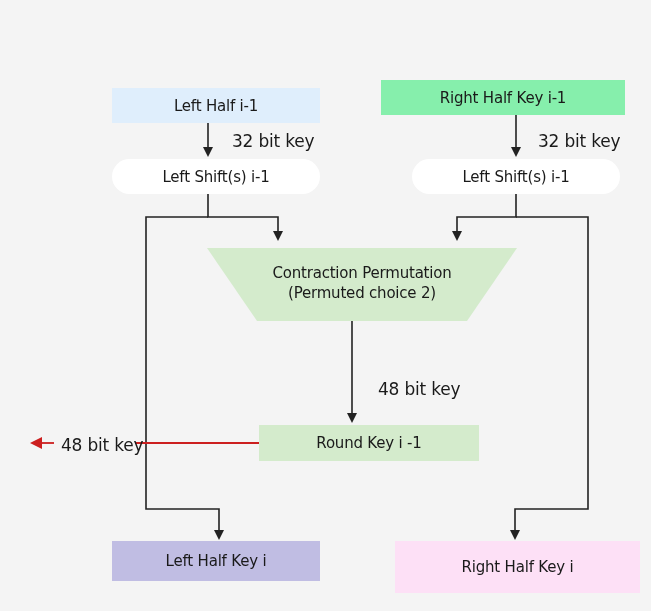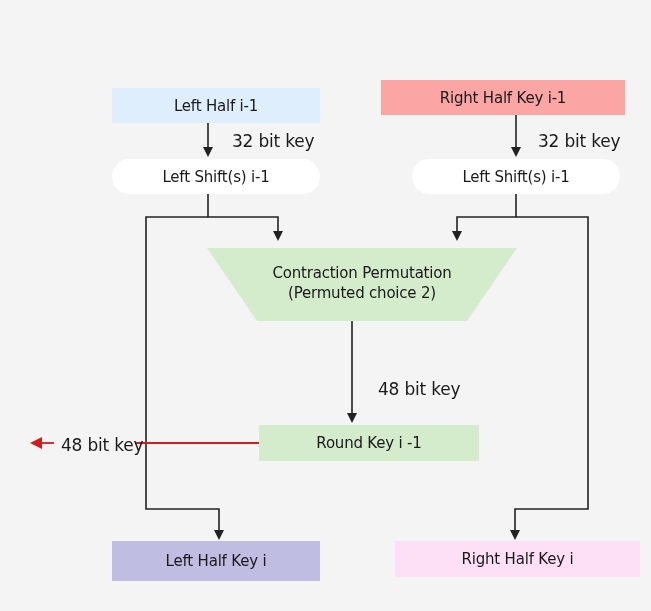--- a/index.html
+++ b/index.html
@@ -62,21 +62,21 @@
     <line x1="352" y1="321" x2="352" y2="418" marker-end="url(#arrowBlack)"></line>
   </g>
 
   <line x1="259" y1="443" x2="135" y2="443" stroke="#cc1f1f" stroke-width="1.8"></line>
   <line x1="54" y1="443" x2="36" y2="443" stroke="#cc1f1f" stroke-width="1.8" marker-end="url(#arrowRed)"></line>
 </svg>
 
 <div class="box" style="left:112px; top:88px; width:208px; height:35px; background:#dfeefc;">
   <span>Left Half i-1</span>
 </div>
-<div class="box" style="left:381px; top:80px; width:244px; height:35px; background:#fca5a5;">
+<div class="box" style="left:381px; top:80px; width:244px; height:35px; background:#86efac;">
   <span>Right Half Key i-1</span>
 </div>
 
 <div class="label-bold" style="left:232px; top:131px;">32 bit key</div>
 <div class="label-bold" style="left:538px; top:131px;">32 bit key</div>
 
 <div class="box pill" style="left:112px; top:159px; width:208px; height:35px;">
   <span>Left Shift(s) i-1</span>
 </div>
 <div class="box pill" style="left:412px; top:159px; width:208px; height:35px;">
@@ -92,15 +92,15 @@
 
 <div class="box" style="left:259px; top:425px; width:220px; height:36px; background:#d4ebcc;">
   <span>Round Key i -1</span>
 </div>
 
 <div class="label-bold" style="left:61px; top:435px;">48 bit key</div>
 
 <div class="box" style="left:112px; top:541px; width:208px; height:40px; background:#c0bde3;">
   <span>Left Half Key i</span>
 </div>
-<div class="box" style="left:395px; top:541px; width:245px; height:36px; background:#fde0f6;">
+<div class="box" style="left:395px; top:541px; width:245px; height:52px; background:#fde0f6;">
   <span>Right Half Key i</span>
 </div>
 
 </body></html>

